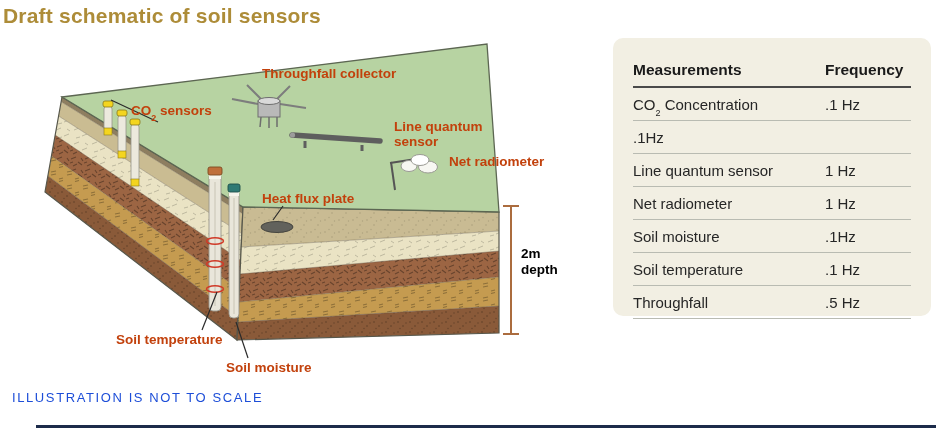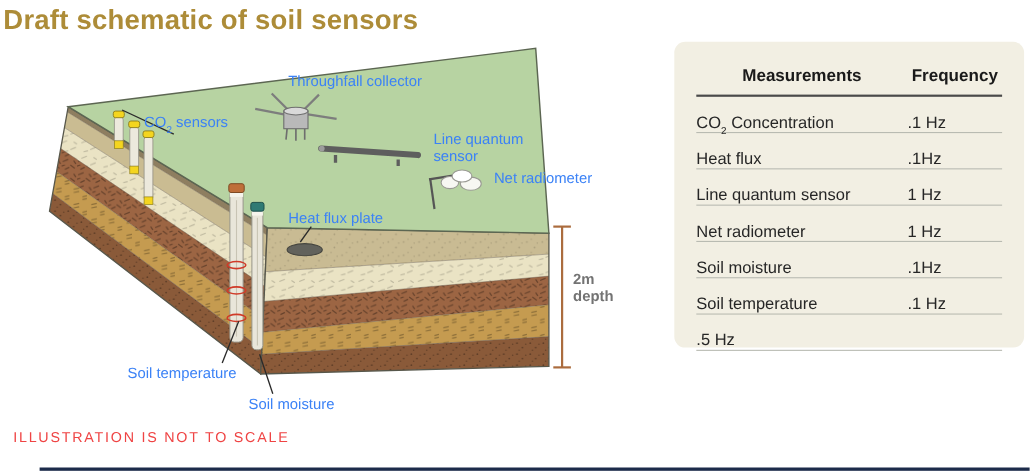--- a/index.html
+++ b/index.html
@@ -2,52 +2,52 @@
 <html><head>
 <meta charset="utf-8">
 <style>
   html,body{margin:0;padding:0;}
   body{
     width:936px;height:430px;position:relative;background:#ffffff;
     font-family:"Liberation Sans",sans-serif;overflow:hidden;
   }
   .page-title{
     position:absolute;left:3px;top:4px;
-    font-size:25px;font-weight:bold;color:#ad8c38;letter-spacing:.2px;
+    font-size:21px;font-weight:bold;color:#ad8c38;letter-spacing:.2px;
   }
   .footnote{
     position:absolute;left:12px;top:390px;
-    font-size:13px;color:#ef4444;letter-spacing:1.6px;
+    font-size:13px;color:#1d4ed8;letter-spacing:1.6px;
   }
   .bottom-bar{
     position:absolute;left:36px;right:0;top:425px;height:3px;background:#1c2b4a;
   }
   
   .dlabel{
-    position:absolute;font-size:13.5px;font-weight:400;color:#3b82f6;line-height:1.12;
+    position:absolute;font-size:13.5px;font-weight:700;color:#c2410c;line-height:1.12;
     white-space:nowrap;
   }
   .dlabel.wrap{white-space:normal;}
   .dlabel sub{font-size:9px;line-height:0;position:relative;bottom:-2px;}
   .depth-label{
     position:absolute;left:521px;top:246px;width:46px;
-    font-size:13.5px;font-weight:600;color:#737373;line-height:1.2;
+    font-size:13.5px;font-weight:600;color:#000000;line-height:1.2;
   }
   
   .card{
     position:absolute;left:613px;top:38px;width:318px;height:278px;
     background:#f2efe3;border-radius:10px;box-sizing:border-box;
     padding:6px 20px 0 20px;color:#1a1a1a;
   }
   .thead{
     height:35px;display:flex;align-items:flex-end;padding-bottom:7px;
-    border-bottom:2px solid #4a4a4a;font-size:15.5px;font-weight:bold;text-align:center;
+    border-bottom:2px solid #4a4a4a;font-size:15.5px;font-weight:bold;
   }
   .trow{
-    height:32px;display:flex;align-items:flex-end;
+    height:32px;display:flex;align-items:center;
     border-bottom:1px solid #b9bbb2;font-size:15px;color:#262626;gap:14px;
   }
   .tcell.label{flex:1;}
   .tcell.freq{width:86px;}
   .trow sub{font-size:9px;line-height:0;position:relative;bottom:-2px;}
   svg{position:absolute;left:0;top:0;}
 </style>
 </head>
 <body>
 
@@ -212,35 +212,35 @@
 <div class="card">
   <div class="thead">
     <span class="tcell label">Measurements</span>
     <span class="tcell freq">Frequency</span>
   </div>
   <div class="trow">
     <span class="tcell label"><span>CO</span><sub>2</sub><span> Concentration</span></span>
     <span class="tcell freq">.1 Hz</span>
   </div>
   <div class="trow">
-    <span class="tcell label">Heat flux</span>
     <span class="tcell freq">.1Hz</span>
   </div>
   <div class="trow">
     <span class="tcell label">Line quantum sensor</span>
     <span class="tcell freq">1 Hz</span>
   </div>
   <div class="trow">
     <span class="tcell label">Net radiometer</span>
     <span class="tcell freq">1 Hz</span>
   </div>
   <div class="trow">
     <span class="tcell label">Soil moisture</span>
     <span class="tcell freq">.1Hz</span>
   </div>
   <div class="trow">
     <span class="tcell label">Soil temperature</span>
     <span class="tcell freq">.1 Hz</span>
   </div>
   <div class="trow">
+    <span class="tcell label">Throughfall</span>
     <span class="tcell freq">.5 Hz</span>
   </div>
 </div>
 
 </body></html>

